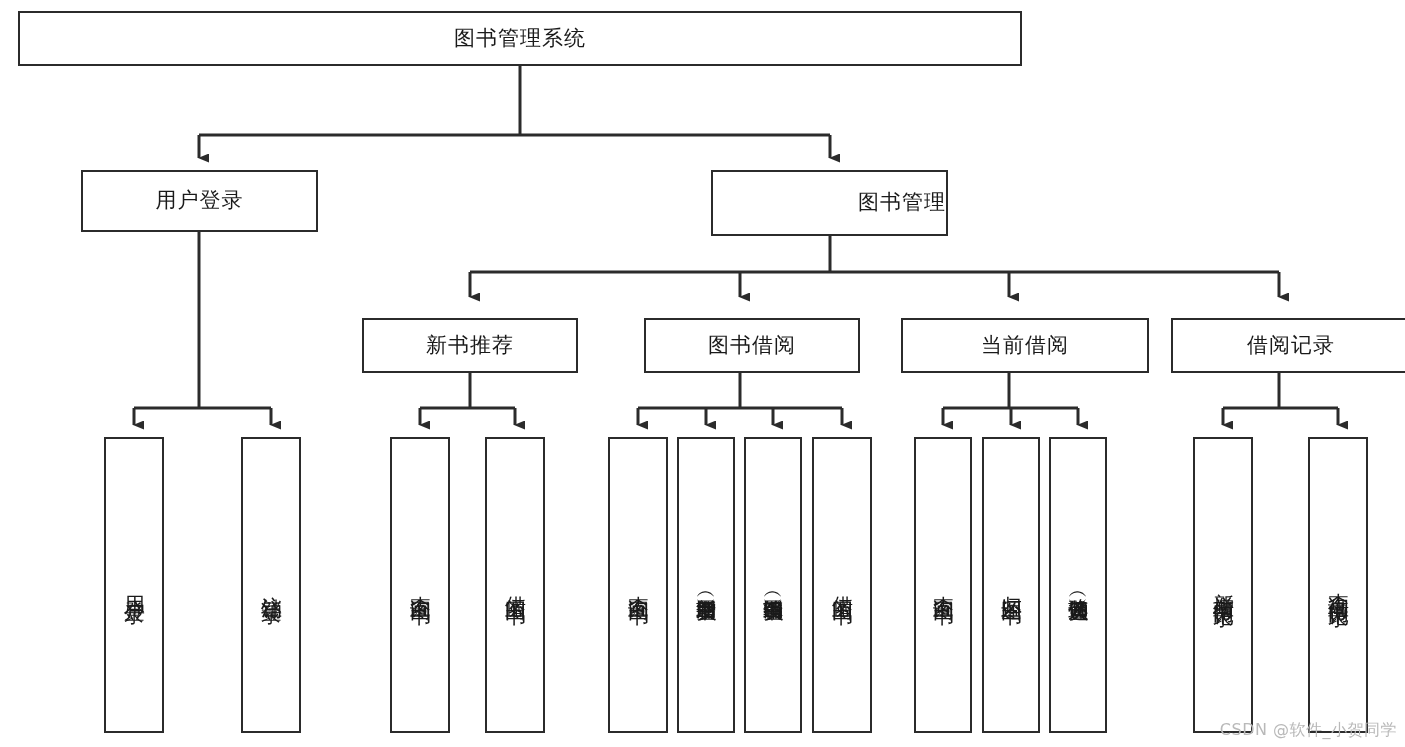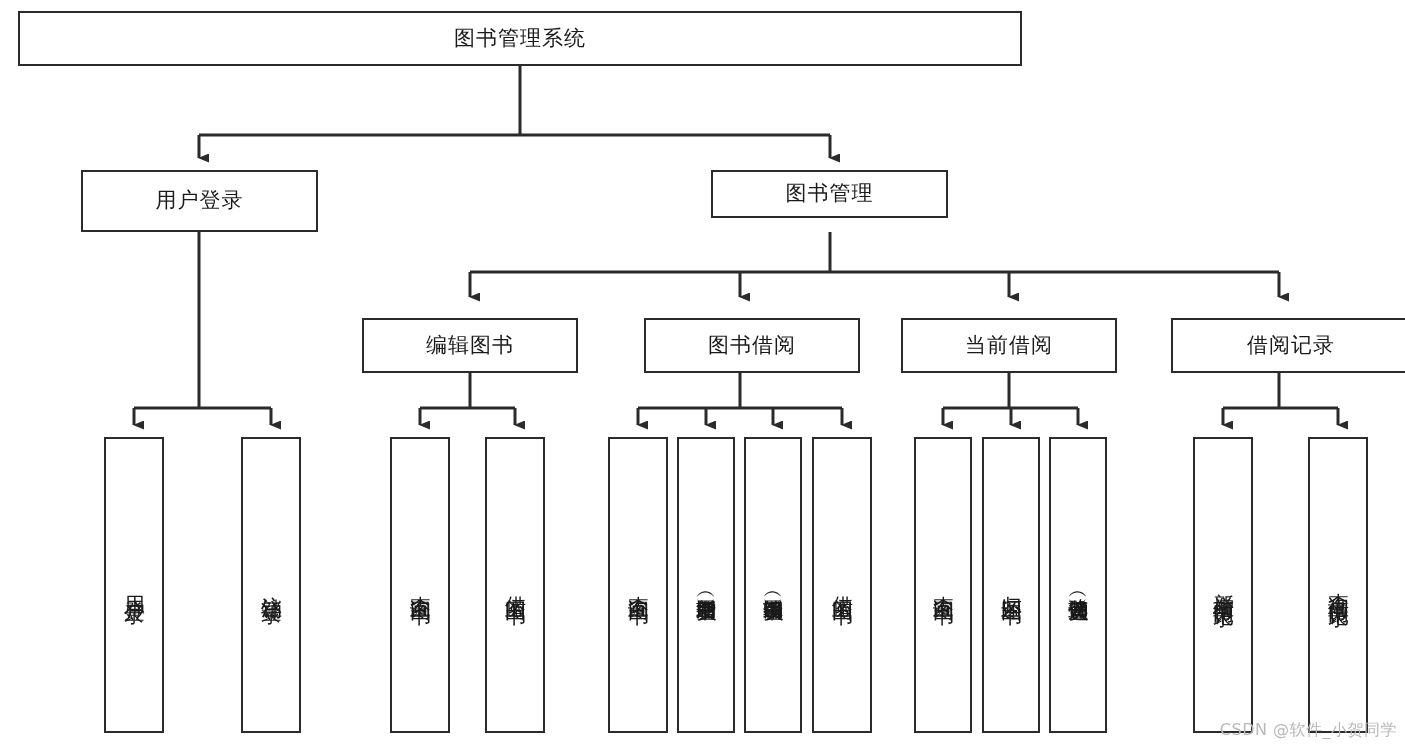--- a/index.html
+++ b/index.html
@@ -125,33 +125,33 @@
   </svg>
 
   <div class="node node-h" style="left:18px; top:11px; width:1004px; height:55px;">
     <span class="node-label">图书管理系统</span>
   </div>
 
   <div class="node node-h" style="left:81px; top:170px; width:237px; height:62px;">
     <span class="node-label">用户登录</span>
   </div>
 
-  <div class="node node-h" style="left:711px; top:170px; width:237px; height:48px;">
+  <div class="node node-h" style="left:711px; top:170px; width:237px; height:66px;justify-content:flex-end;">
     <span class="node-label">图书管理</span>
   </div>
 
   <div class="node node-h" style="left:362px; top:318px; width:216px; height:55px;">
-    <span class="node-label">编辑图书</span>
+    <span class="node-label">新书推荐</span>
   </div>
 
   <div class="node node-h" style="left:632px; top:318px; width:216px; height:55px;margin-left:12px;">
     <span class="node-label">图书借阅</span>
   </div>
 
-  <div class="node node-h" style="left:901px; top:318px; width:216px; height:55px;">
+  <div class="node node-h" style="left:901px; top:318px; width:248px; height:55px;">
     <span class="node-label">当前借阅</span>
   </div>
 
   <div class="node node-h" style="left:1171px; top:318px; width:240px; height:55px;">
     <span class="node-label">借阅记录</span>
   </div>
 
   <div class="node node-v" style="left:104px; top:437px; width:60px; height:296px;">
     <span class="node-label">用户登录</span>
   </div>

